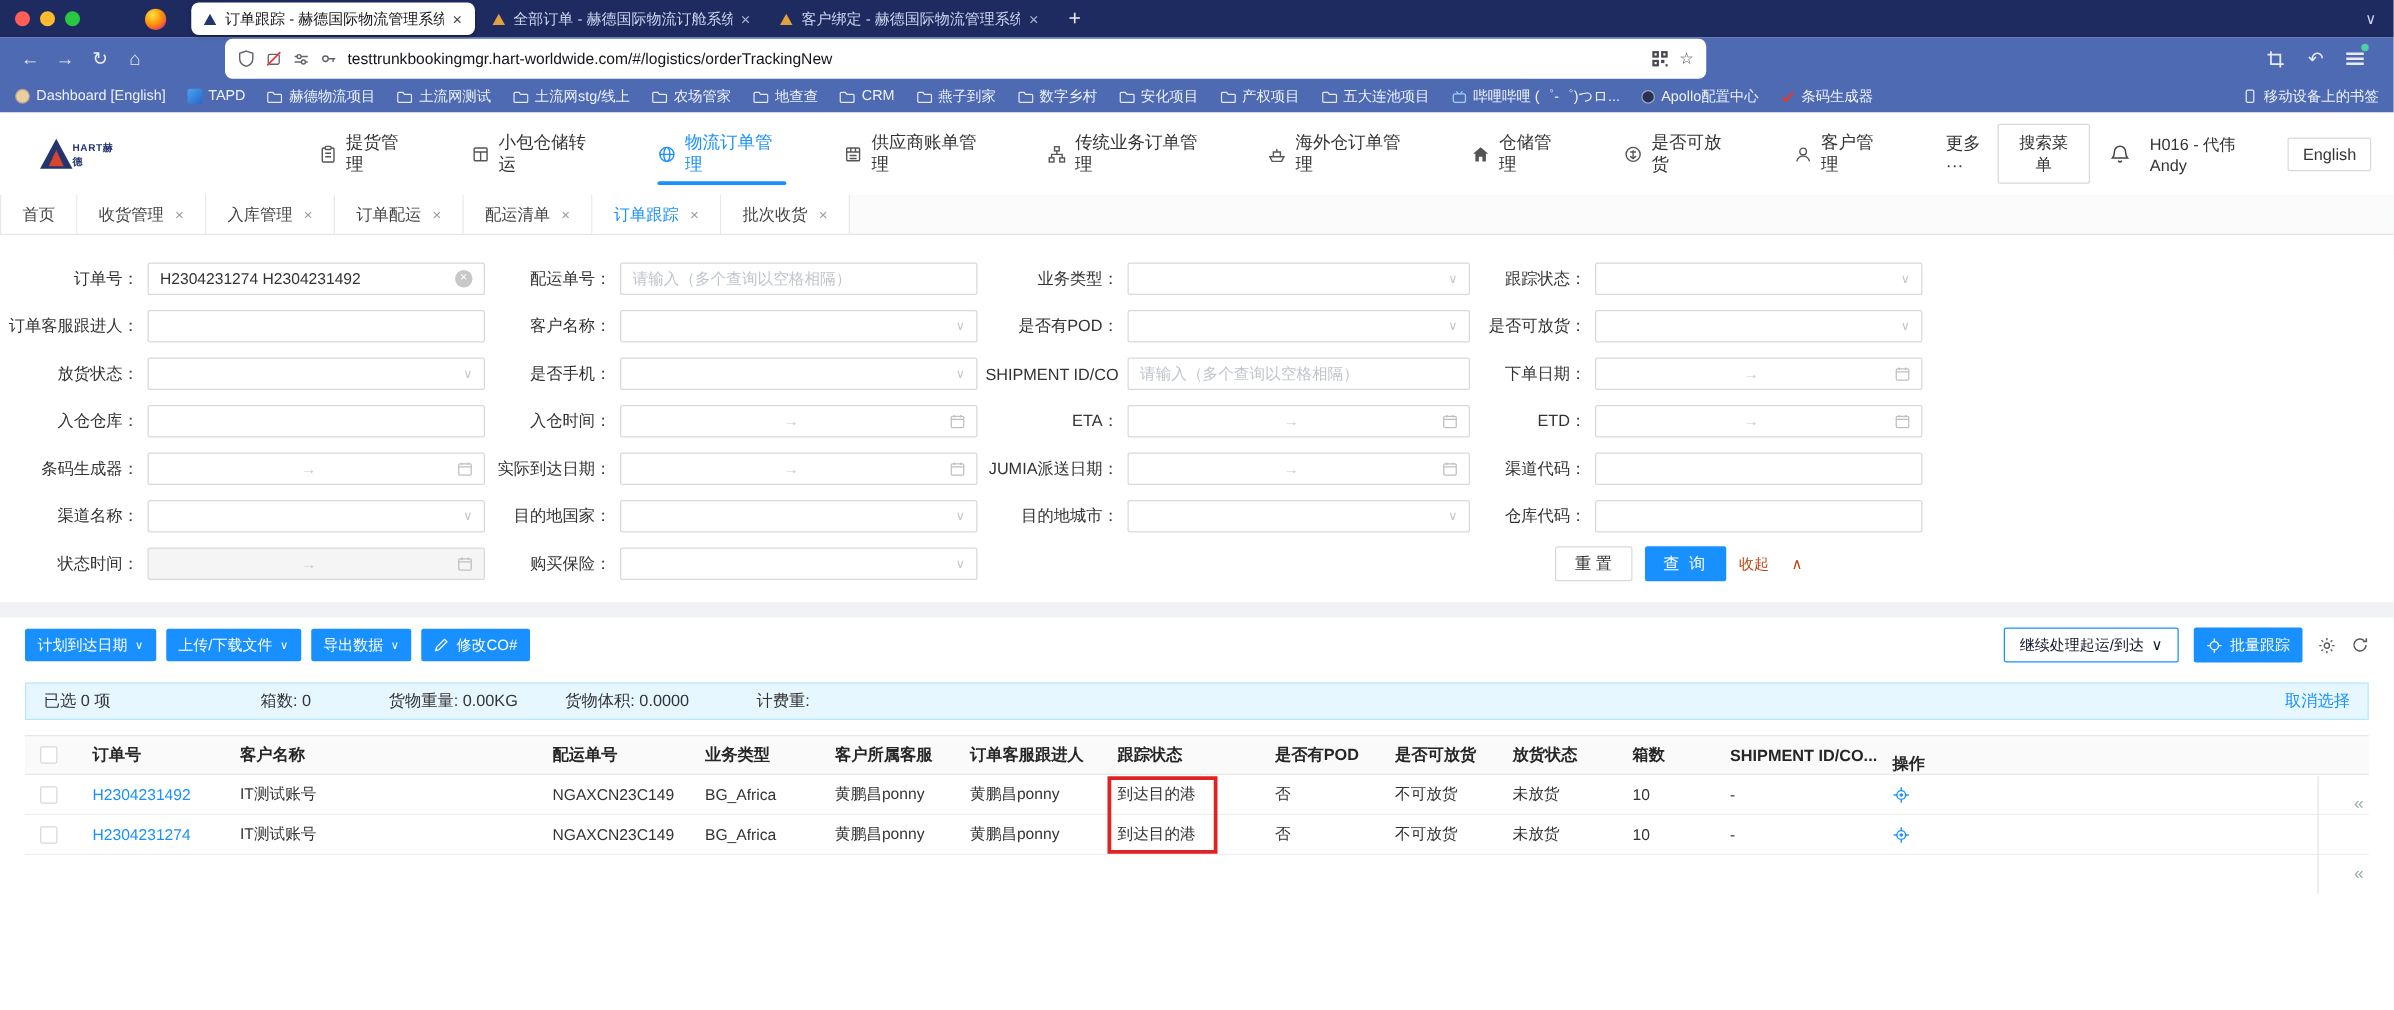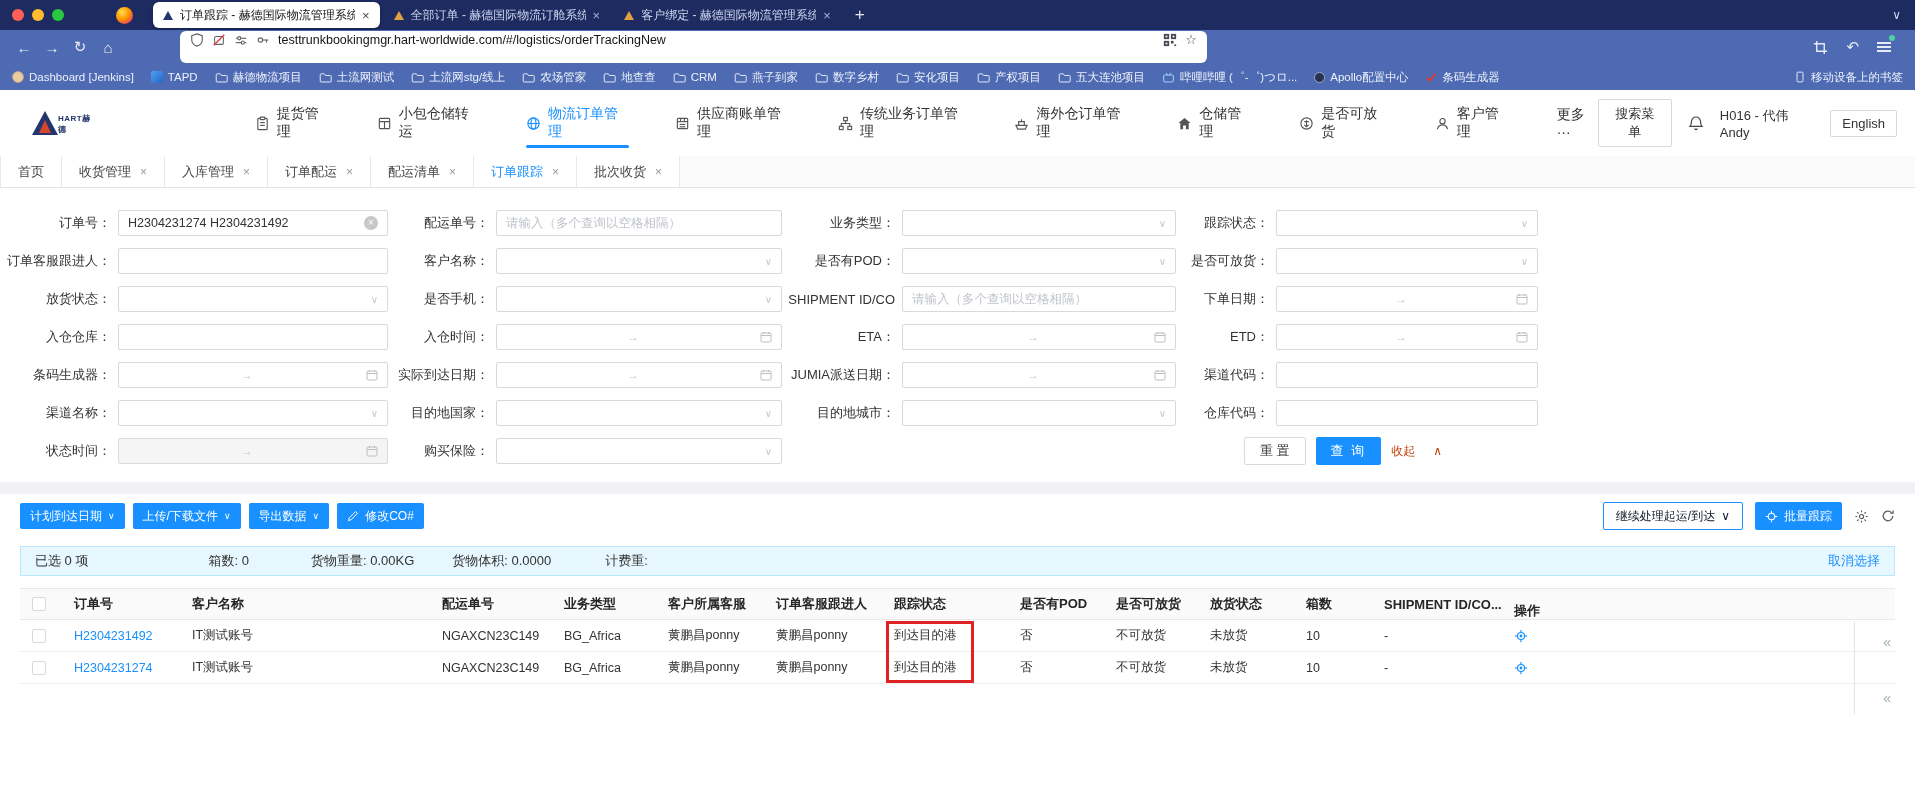--- a/index.html
+++ b/index.html
@@ -21,22 +21,22 @@
   .btab-title { white-space:nowrap; overflow:hidden; max-width:175px; }
   .btab-close { font-size:13px; color:inherit; opacity:.8; }
   .tri { width:0; height:0; border-left:5px solid transparent; border-right:5px solid transparent; flex:none; }
   .tri-blue { border-bottom:9px solid #24356e; }
   .tri-orange { border-bottom:9px solid #e0a23f; }
   .newtab { color:#e8ebf5; font-size:17px; padding:0 12px; }
   .alltabs { margin-left:auto; margin-right:14px; color:#cdd5ef; font-size:12px; }
 
   .navbar { height:34px; background:#4d6ab2; display:flex; align-items:center; padding:0 10px; }
   .navico { color:#e8ebf5; font-size:15px; width:28px; text-align:center; }
-  .urlbar { width:1027px; height:26px; margin-left:58px; background:#fff; border-radius:6px;
-    display:flex; align-items:flex-end; gap:8px; padding:16px 10px; }
+  .urlbar { width:1185px; height:26px; margin-left:58px; background:#fff; border-radius:6px;
+    display:flex; align-items:center; gap:8px; padding:16px 10px; }
   .urltext { color:#15141a; font-size:12.5px; flex:1; white-space:nowrap; overflow:hidden; }
   .urlbar .star { color:#45464f; font-size:13px; }
   .nav-right { margin-left:auto; display:flex; align-items:center; gap:18px; margin-right:14px; }
   .burger { position:relative; width:14px; }
   .burger i { display:block; height:1.6px; background:#e8ebf5; margin:2.6px 0; }
   .burger .dot { position:absolute; top:-4px; right:-4px; width:6px; height:6px; border-radius:50%; background:#4fd0a2; }
 
   .bookmarksbar { height:26px; background:#4d6ab2; display:flex; align-items:center; gap:17px;
     padding:0 12px; color:#eef1fb; font-size:11.5px; }
   .bm { display:flex; align-items:center; gap:5px; white-space:nowrap; }
@@ -212,21 +212,21 @@
         <i></i>
         <i></i>
         <span class="dot"></span>
       </span>
   </div>
 </div>
 
 <div class="bookmarksbar" id="bookmarks">
     <span class="bm">
       <span class="bm-jenkins"></span>
-      <span>Dashboard [Jenkins]</span>
+      <span>Dashboard [English]</span>
     </span>
     <span class="bm">
       <span class="bm-tapd"></span>
       <span>TAPD</span>
     </span>
     <span class="bm">
       <span>
         <svg viewBox="0 0 16 16" width="13" height="13">
           <path d="M1.5 4.5a1 1 0 011-1h4l1.5 2h6a1 1 0 011 1v6a1 1 0 01-1 1H2.5a1 1 0 01-1-1z" fill="none" stroke="#e8ebf5" stroke-width="1.2"></path>
         </svg>

